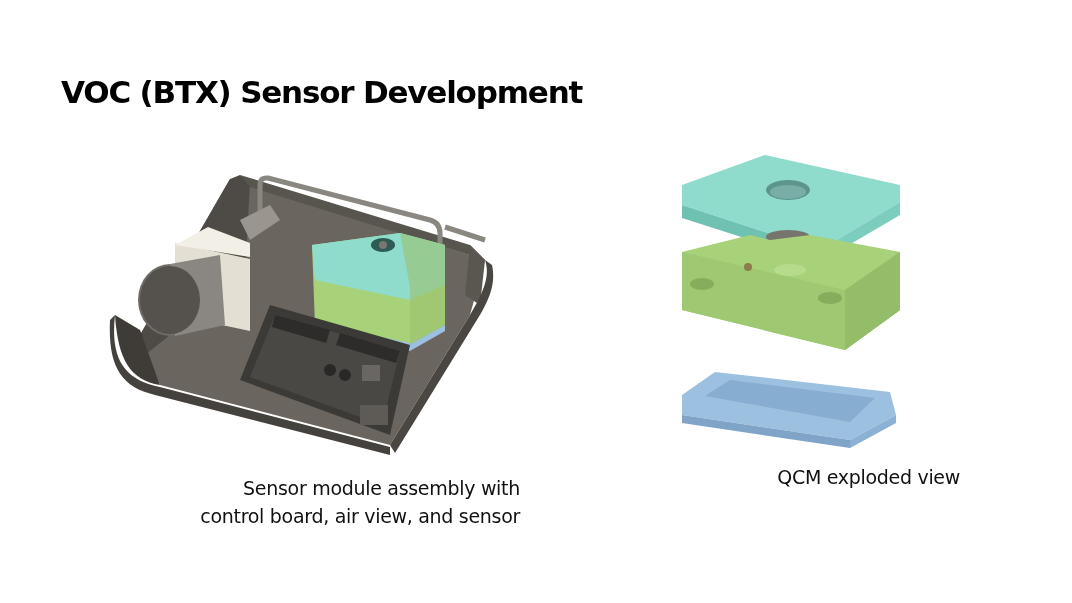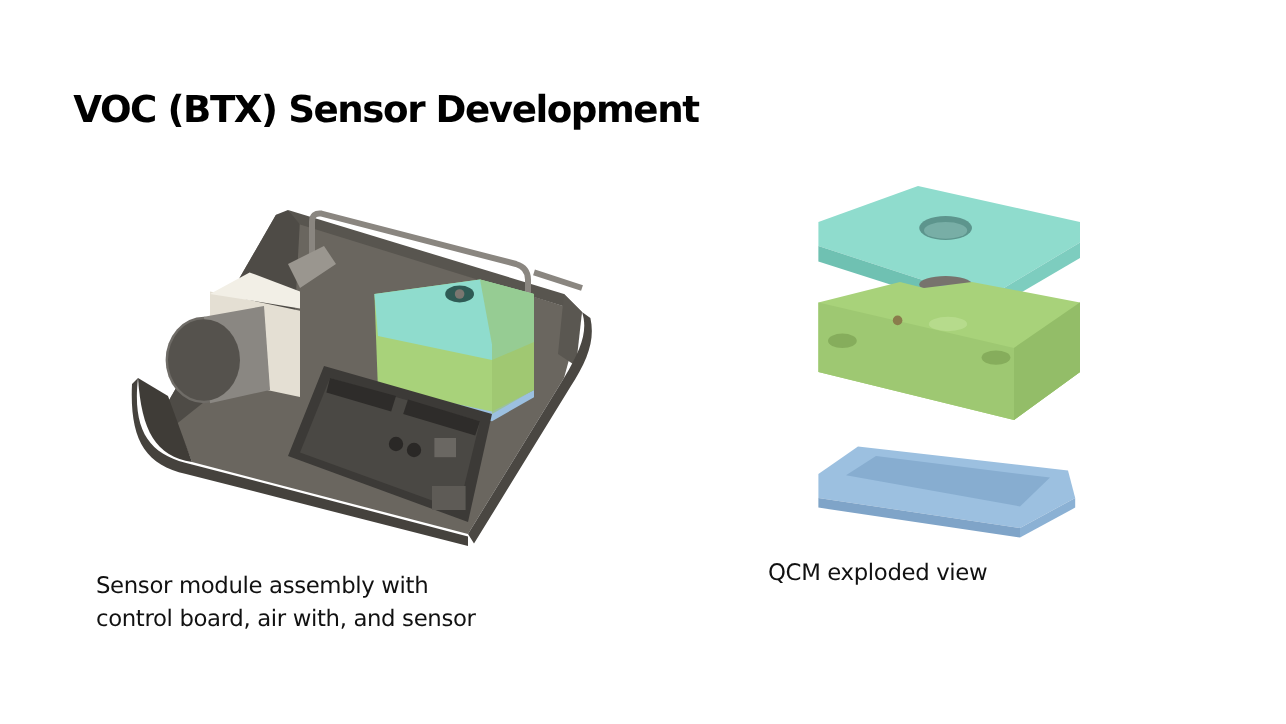--- a/index.html
+++ b/index.html
@@ -9,21 +9,21 @@
   }
   .slide-title {
     position: absolute; left: 61px; top: 74px;
     font-family: "DejaVu Sans", sans-serif; font-weight: bold;
     font-size: 31px; letter-spacing: -1.2px; color: #000000; white-space: nowrap; text-align: right;
   }
   .figure { position: absolute; }
   .fig-left { left: 100px; top: 165px; width: 400px; height: 290px; }
   .fig-right { left: 660px; top: 140px; width: 260px; height: 310px; }
   .caption {
-    position: absolute; text-align: left; color: #111111;
+    position: absolute; text-align: right; color: #111111;
     font-family: "DejaVu Sans", sans-serif; font-size: 19px; line-height: 28px;
     letter-spacing: -0.3px;
   }
   .cap-left { left: 80px; width: 440px; top: 474px; }
   .cap-right { left: 640px; width: 320px; top: 463px; }
   svg { display: block; }
 </style>
 </head>
 <body>
 
@@ -95,18 +95,18 @@
 
     <path d="M22 255 L55 232 L230 252 L236 275 L190 300 L22 275 Z" fill="#9cc0e0"></path>
     <path d="M45 256 L70 240 L215 258 L190 282 Z" fill="#87add0"></path>
     <path d="M22 275 L190 300 L190 308 L22 283 Z" fill="#7fa4c8"></path>
     <path d="M190 300 L236 275 L236 283 L190 308 Z" fill="#8bb1d4"></path>
   </svg>
 </div>
 
 <div class="caption cap-left">
   <div>Sensor module assembly with</div>
-  <div>control board, air with, and sensor</div>
+  <div>control board, air view, and sensor</div>
 </div>
 
 <div class="caption cap-right">
   <div>QCM exploded view</div>
 </div>
 
 </body></html>

